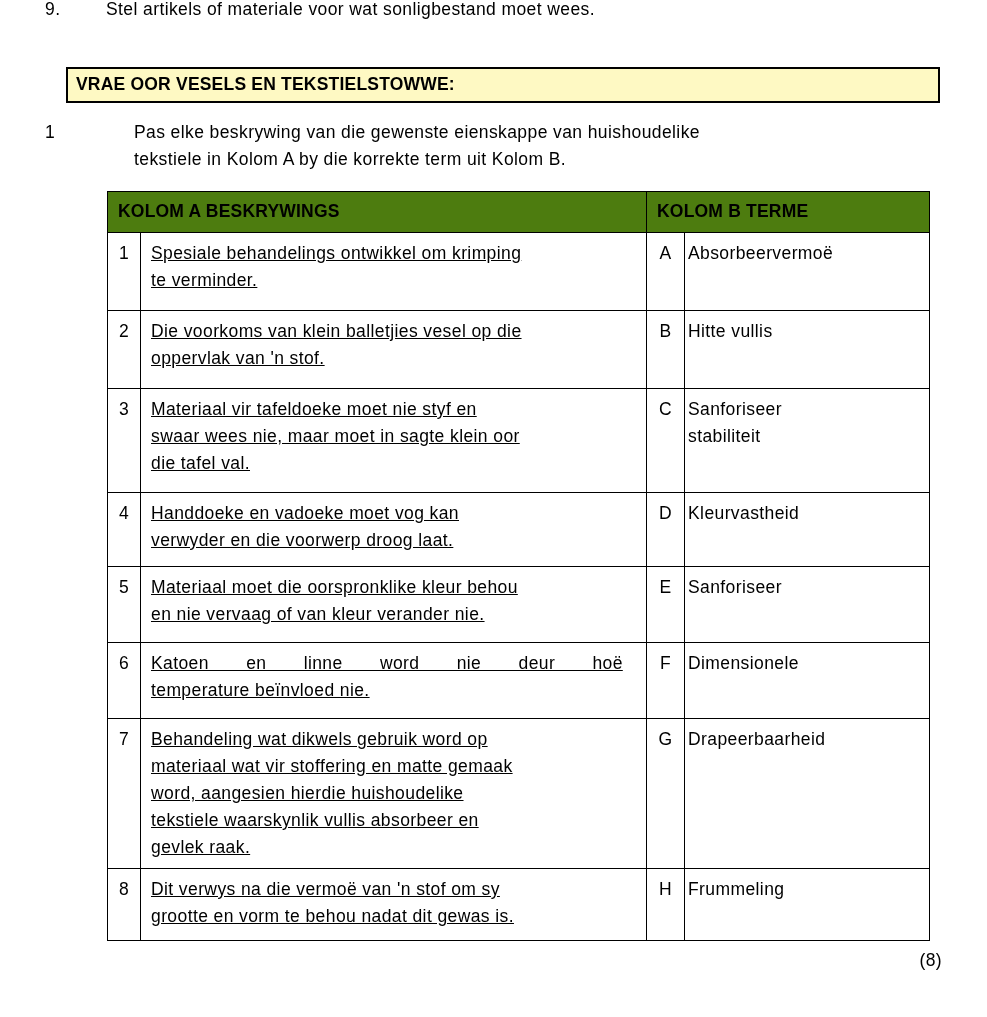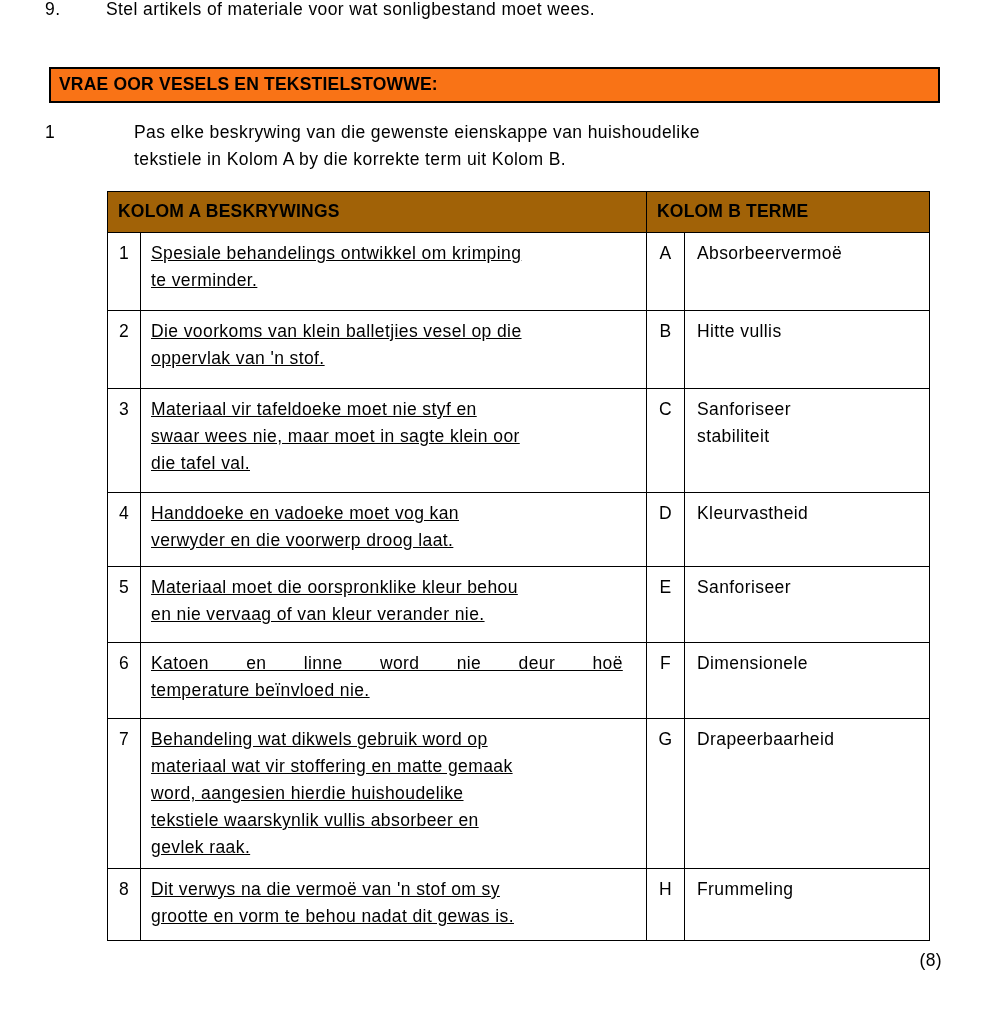--- a/index.html
+++ b/index.html
@@ -21,23 +21,23 @@
     display: flex;
     margin: -4px 0 0 45px;
     font-size: 17.5px;
     letter-spacing: 0.4px;
     line-height: 26px;
   }
   .item9 .num { width: 61px; flex: 0 0 61px; }
 
   
   .section-box {
-    margin: 45px 47px 0 49px;
+    margin: 45px 47px 0 66px;
     border: 2px solid #000;
-    background: #f97316;
+    background: #fef9c3;
     padding: 4px 11px 5px 8px;
     font-weight: bold;
     font-size: 17.5px;
     letter-spacing: 0.2px;
     line-height: 23px;
   }
 
   
   .q1 {
     display: flex;
@@ -61,32 +61,32 @@
   table.match col.c-num    { width: 33px; }
   table.match col.c-desc   { width: 506px; }
   table.match col.c-letter { width: 38px; }
   table.match col.c-term   { width: 245px; }
 
   table.match th, table.match td {
     border: 1.7px solid #000;
     vertical-align: top;
   }
   table.match thead th {
-    background: #a16207;
+    background: #4d7c0f;
     text-align: left;
     font-weight: bold;
     font-size: 17.5px;
     padding: 9px 10px 10px 10px;
     height: 40px;
     letter-spacing: 0.2px;
   }
   td.num-cell    { text-align: center; padding-top: 7px; line-height: 27px; }
   td.desc-cell   { padding: 7px 6px 7px 10px; white-space: pre-line; line-height: 27px; text-decoration: underline; }
   td.letter-cell { text-align: center; padding-top: 7px; line-height: 27px; }
-  td.term-cell   { padding: 7px 6px 7px 12px; white-space: pre-line; line-height: 27px; }
+  td.term-cell   { padding: 7px 6px 7px 3px; white-space: pre-line; line-height: 27px; }
 
   
   tbody tr:nth-child(1) { height: 78px; }
   tbody tr:nth-child(2) { height: 78px; }
   tbody tr:nth-child(3) { height: 104px; }
   tbody tr:nth-child(4) { height: 74px; }
   tbody tr:nth-child(5) { height: 76px; }
   tbody tr:nth-child(6) { height: 76px; }
   tbody tr:nth-child(7) { height: 150px; }
   tbody tr:nth-child(8) { height: 72px; }

